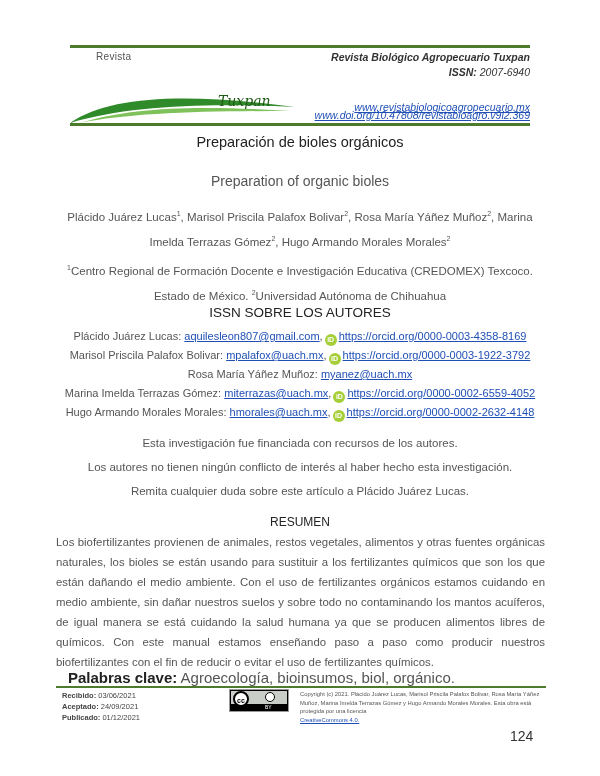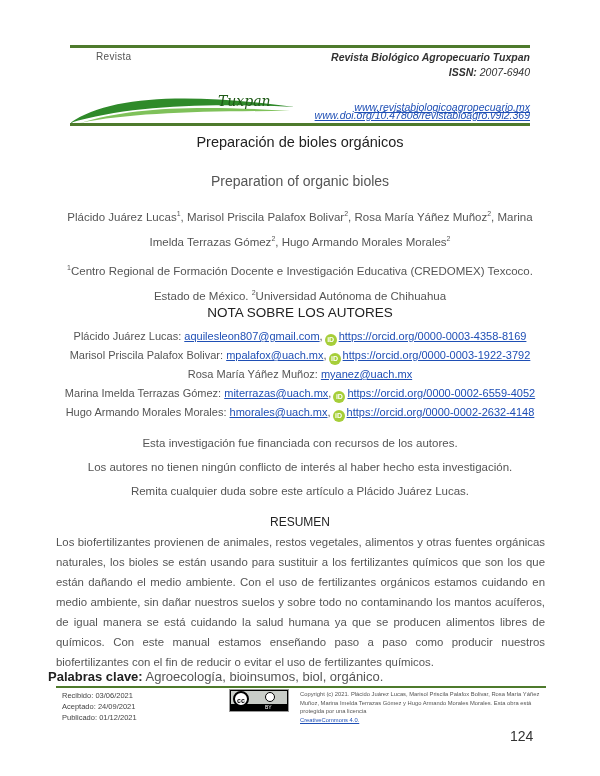--- a/index.html
+++ b/index.html
@@ -26,24 +26,24 @@
   sup { font-size:7px; }
   .nota-title { top:305px; font-size:13.5px; color:#222; }
   .nota-list { top:327px; left:0; width:600px; font-size:11px; color:#555; }
   .nota-row { height:19px; line-height:19px; text-align:center; white-space:nowrap; }
   .nota-row a { color:#1f4fb5; text-decoration:underline; }
   .orcid { display:inline-block; width:12px; height:12px; border-radius:50%; background:#a6ce39; color:#fff;
            font-size:7px; font-weight:bold; line-height:12px; text-align:center; vertical-align:-2px; margin:0 2px; }
   .stmt { font-size:11.5px; color:#555; }
   .resumen-title { top:515px; font-size:12px; color:#222; }
   .abstract { left:56px; top:532px; width:489px; font-size:11.4px; line-height:20px; color:#555; text-align:justify; }
-  .keywords { left:48px; top:669px; font-size:13px; color:#555; }
+  .keywords { left:68px; top:669px; font-size:15px; color:#555; }
   .keywords b { color:#222; font-weight:bold; }
   .dates { left:62px; top:690px; font-size:7.5px; line-height:11px; color:#444; }
-  .dates b { font-weight:normal; }
+  .dates b { font-weight:bold; }
   .cc { left:229px; top:689px; width:58px; height:21px; background:#000; border:1px solid #999; }
   .cc-inner { position:absolute; left:1px; top:1px; width:56px; height:13px; background:#c9cdc8; }
   .cc-circle { position:absolute; left:3px; top:1px; width:16px; height:16px; border-radius:50%; background:#fff; border:2px solid #000;
                font-size:7px; font-weight:bold; text-align:center; line-height:16px; box-sizing:border-box; color:#000; }
   .by-circle { position:absolute; left:35px; top:2px; width:10px; height:10px; border-radius:50%; background:#fff; border:1.5px solid #000; box-sizing:border-box; }
   .by-label { position:absolute; left:35px; top:14px; font-size:5px; color:#fff; }
   .copyright { left:300px; top:690px; width:250px; font-size:5.8px; line-height:8.6px; color:#555; }
   .copyright a { color:#1f4fb5; text-decoration:underline; }
   .page-num { left:510px; top:728px; font-size:14px; color:#333; }
 </style>
@@ -79,21 +79,21 @@
   <span>Rosa María Yáñez Muñoz</span><sup>2</sup>,
   <span>Marina Imelda Terrazas Gómez</span><sup>2</sup>,
   <span>Hugo Armando Morales Morales</span><sup>2</sup>
 </div>
 
 <div class="abs affil">
   <sup>1</sup><span>Centro Regional de Formación Docente e Investigación Educativa (CREDOMEX) Texcoco. Estado de México.</span>
   <sup>2</sup><span>Universidad Autónoma de Chihuahua</span>
 </div>
 
-<div class="abs center nota-title">NOTA SOBRE LOS AUTORES</div>
+<div class="abs center nota-title">ISSN SOBRE LOS AUTORES</div>
 <div class="abs nota-list">
   <div class="nota-row">
     <span>Plácido Juárez Lucas:</span>
     <a>aquilesleon807@gmail.com</a>,<span class="orcid">iD</span><a>https://orcid.org/0000-0003-4358-8169</a>
   </div>
   <div class="nota-row">
     <span>Marisol Priscila Palafox Bolivar:</span>
     <a>mpalafox@uach.mx</a>,<span class="orcid">iD</span><a>https://orcid.org/0000-0003-1922-3792</a>
   </div>
   <div class="nota-row">

